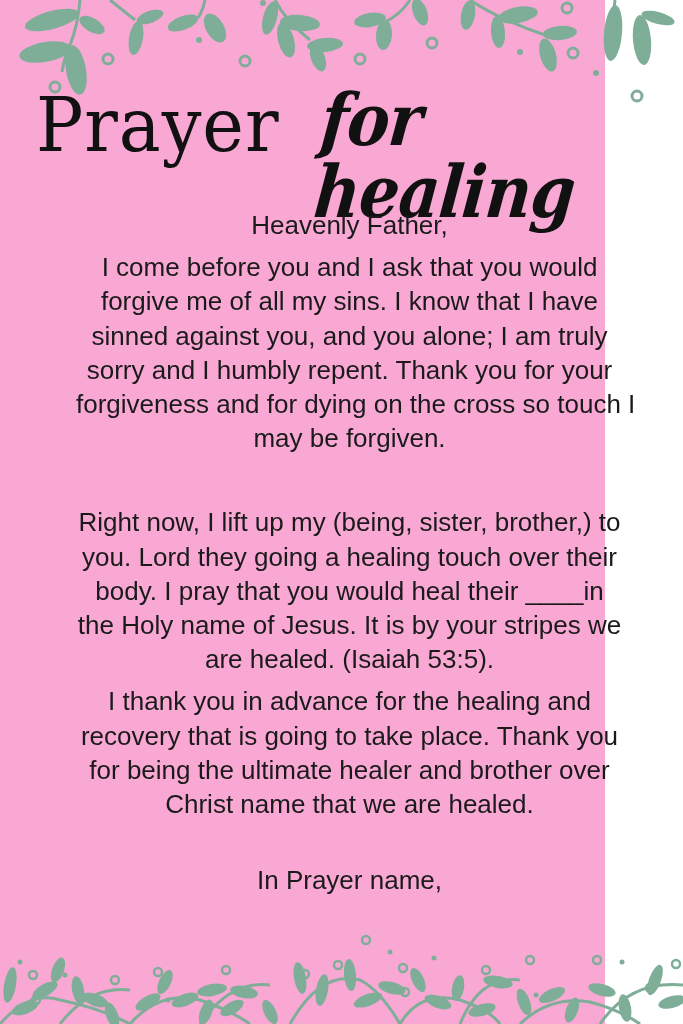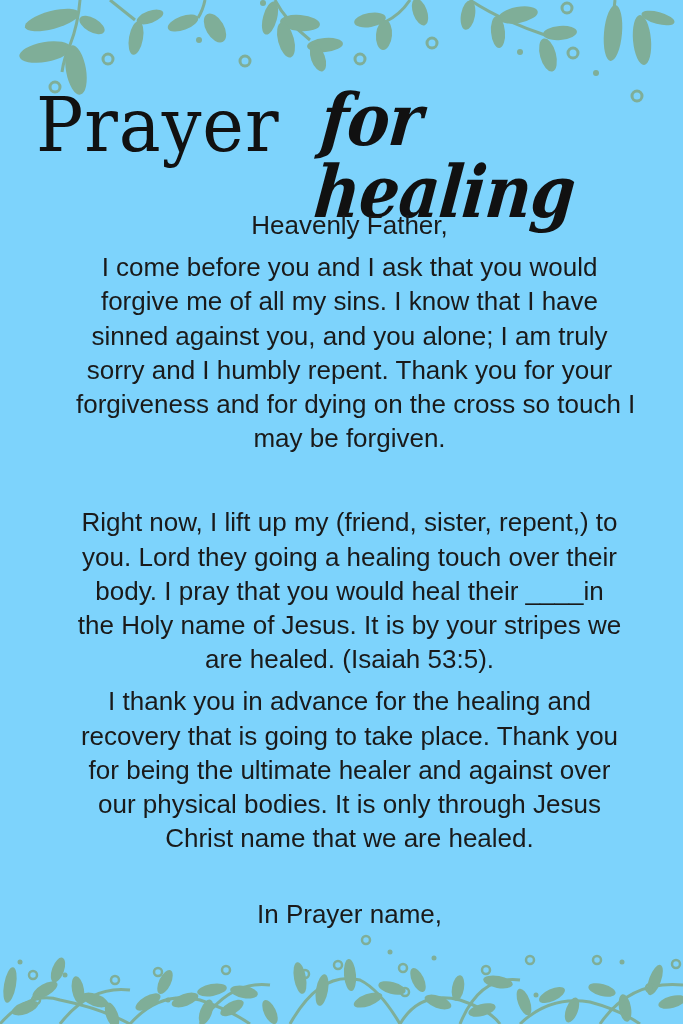--- a/index.html
+++ b/index.html
@@ -1,17 +1,17 @@
 <!DOCTYPE html>
 <html><head>
   <meta charset="utf-8">
   <style>
     html, body { margin: 0; padding: 0; background: #ffffff; }
     body { width: 683px; height: 1024px; position: relative; overflow: hidden; }
-    .page { position: absolute; left: 0; top: 0; width: 683px; height: 1024px; background: #7dd3fc; }
+    .page { position: absolute; left: 0; top: 0; width: 605px; height: 1024px; background: #f9a8d4; }
     .deco { position: absolute; left: 0; width: 683px; }
     .deco-top { top: 0; height: 110px; }
     .deco-bottom { top: 930px; height: 94px; }
     .title-wrap { position: absolute; left: 0; top: 90px; width: 683px; height: 125px; }
     .title-serif {
       position: absolute; left: 36px; top: 88px;
       font-family: "DejaVu Serif", serif; font-size: 74px; color: #111111;
       letter-spacing: 1px; line-height: 1; transform: scaleX(0.95); transform-origin: left center;
     }
     .title-script {
@@ -105,32 +105,31 @@
       <span class="line">forgive me of all my sins. I know that I have</span>
       <span class="line">sinned against you, and you alone; I am truly</span>
       <span class="line">sorry and I humbly repent.  Thank you for your</span>
       <span class="line">forgiveness and for dying on the cross so touch I</span>
       <span class="line">may be forgiven.</span>
     </p>
 
     <div class="gap"></div>
 
     <p>
-      <span class="line">Right now, I lift up my (friend, sister, repent,) to</span>
+      <span class="line">Right now, I lift up my (being, sister, brother,) to</span>
       <span class="line">you.  Lord they going a healing touch over their</span>
       <span class="line">body.  I pray that you would heal their ____in</span>
       <span class="line">the Holy name of Jesus.  It is by your stripes we</span>
       <span class="line">are healed. (Isaiah 53:5).</span>
     </p>
 
     <p>
       <span class="line">I thank you in advance for the healing and</span>
       <span class="line">recovery that is going to take place.  Thank you</span>
-      <span class="line">for being the ultimate healer and against over</span>
-      <span class="line">our physical bodies.  It is only through Jesus</span>
+      <span class="line">for being the ultimate healer and brother over</span>
       <span class="line">Christ name that we are healed.</span>
     </p>
 
     <div class="gap"></div>
 
     <span class="line">In Prayer name,</span>
   </div>
 
   <svg class="deco deco-bottom" viewBox="0 0 683 94" xmlns="http://www.w3.org/2000/svg">
     <g fill="none" stroke="#7fae98" stroke-width="3">

